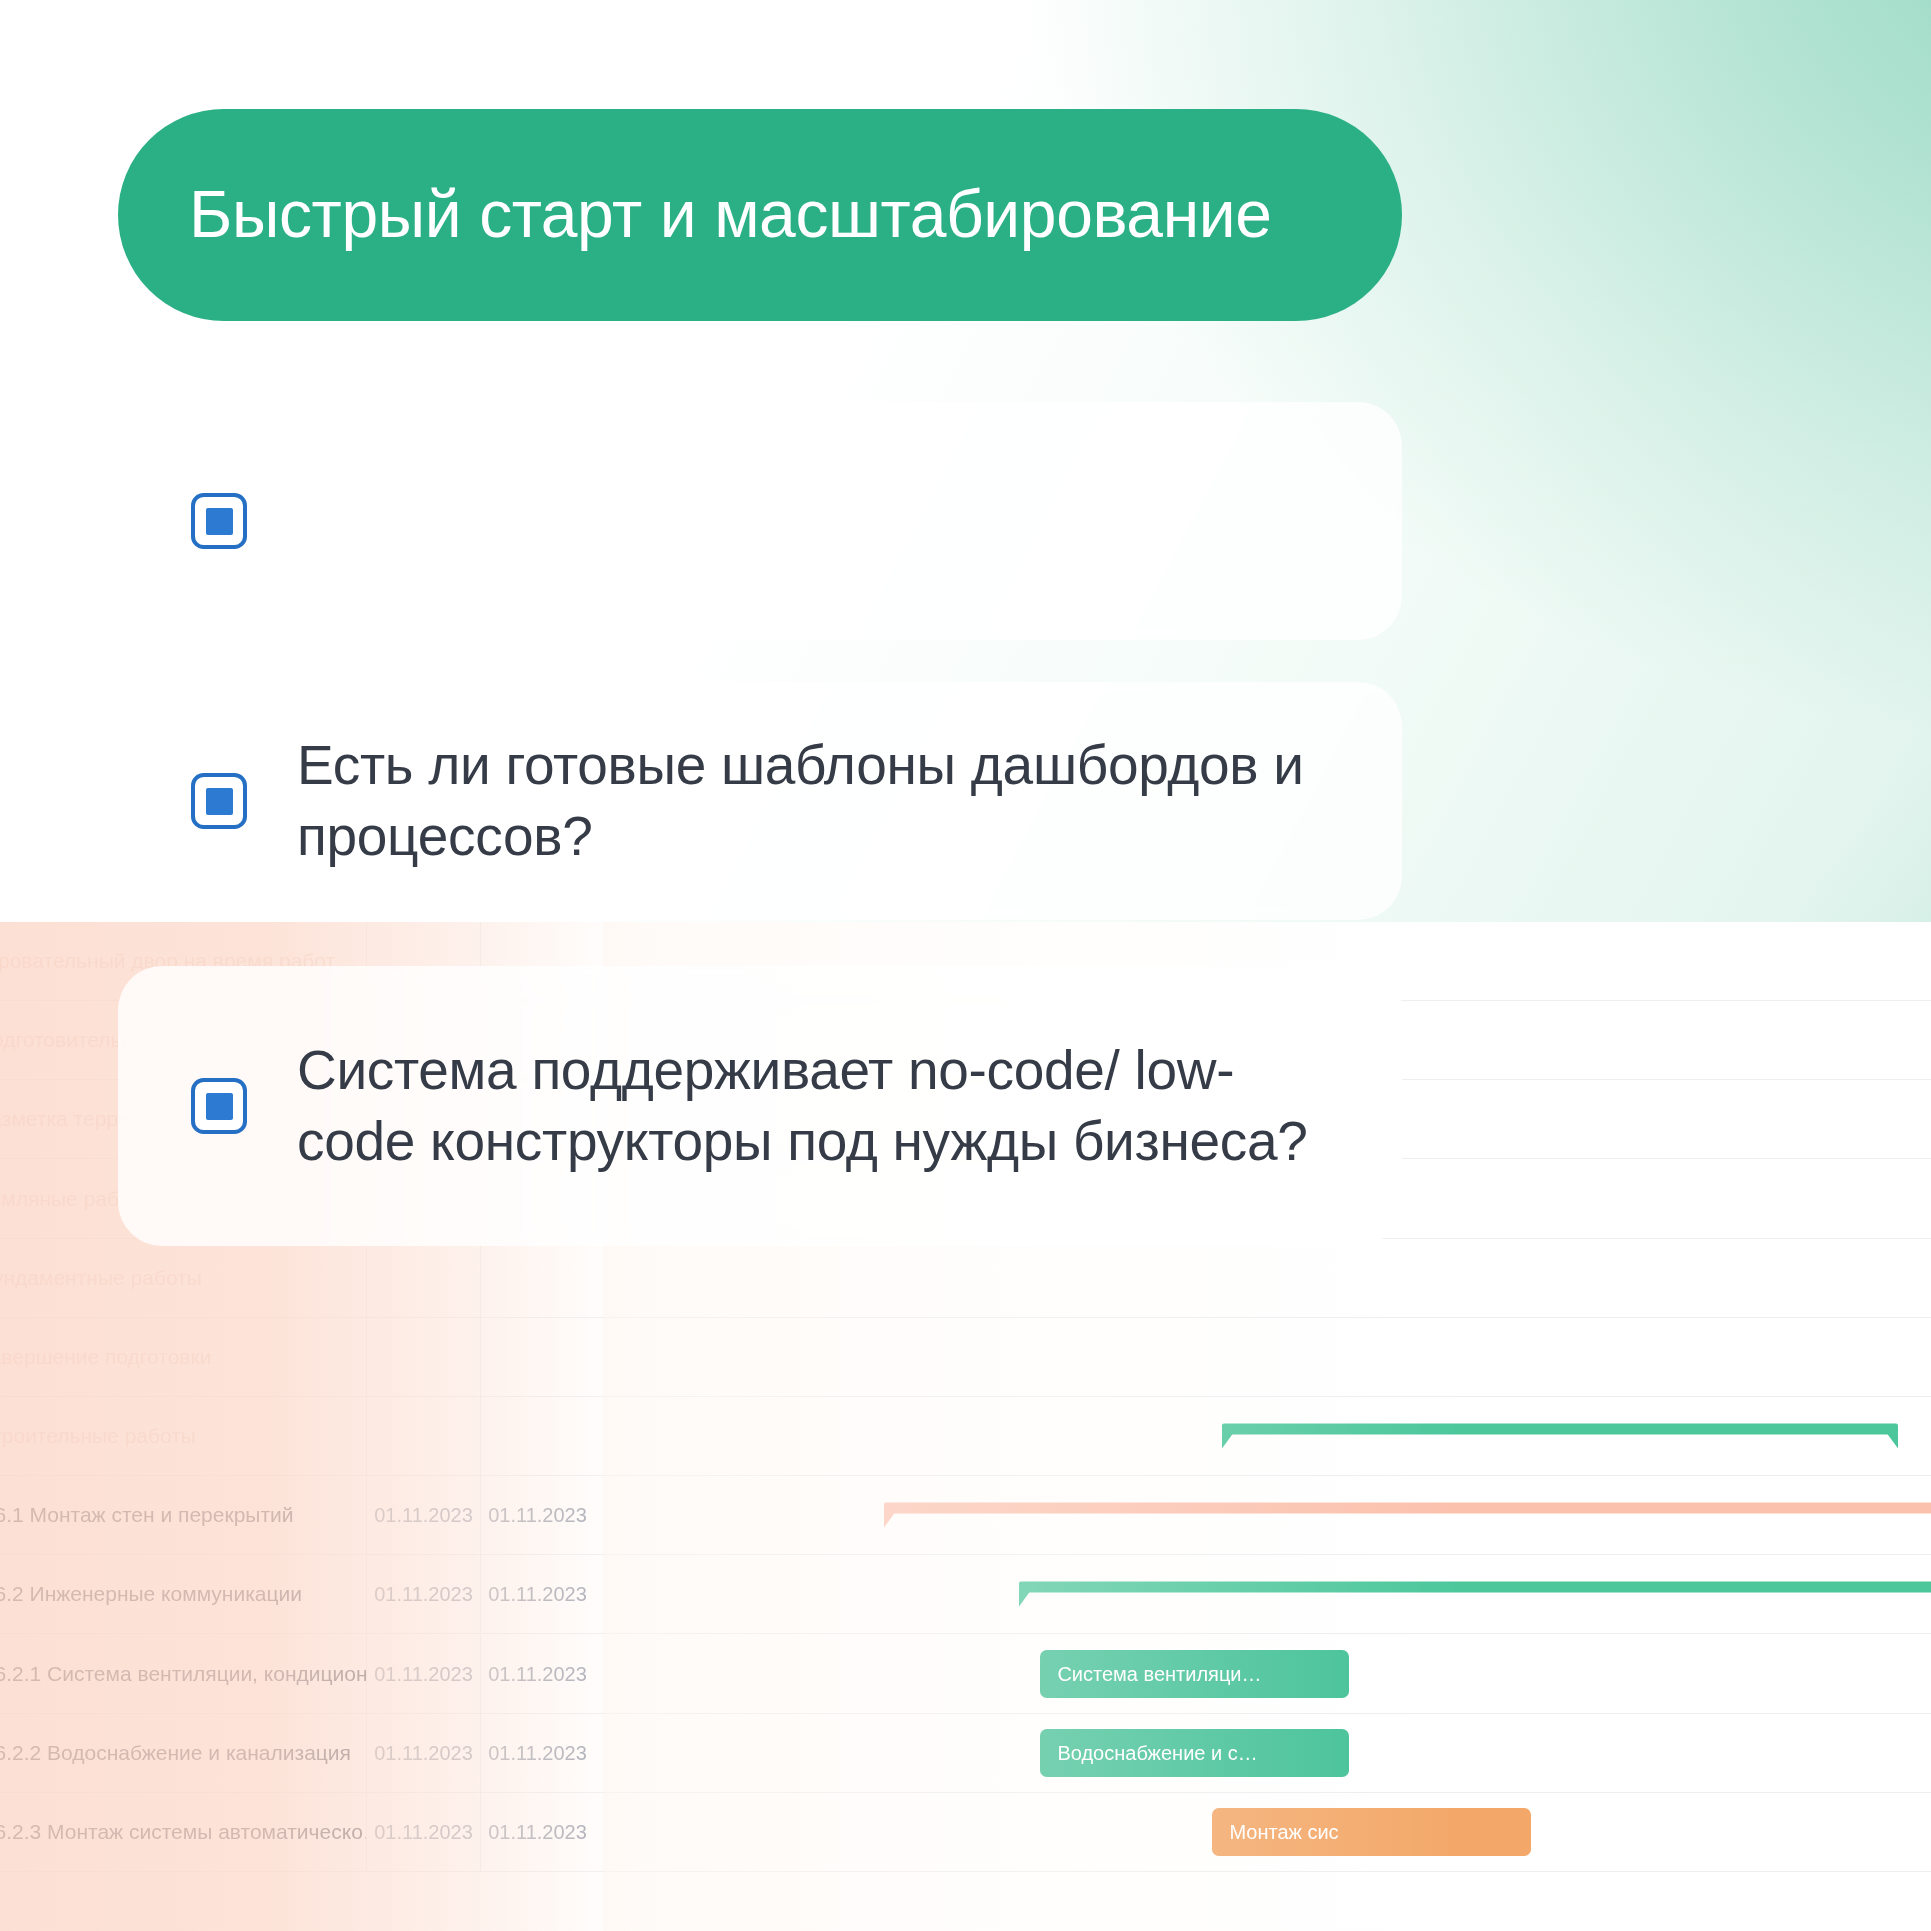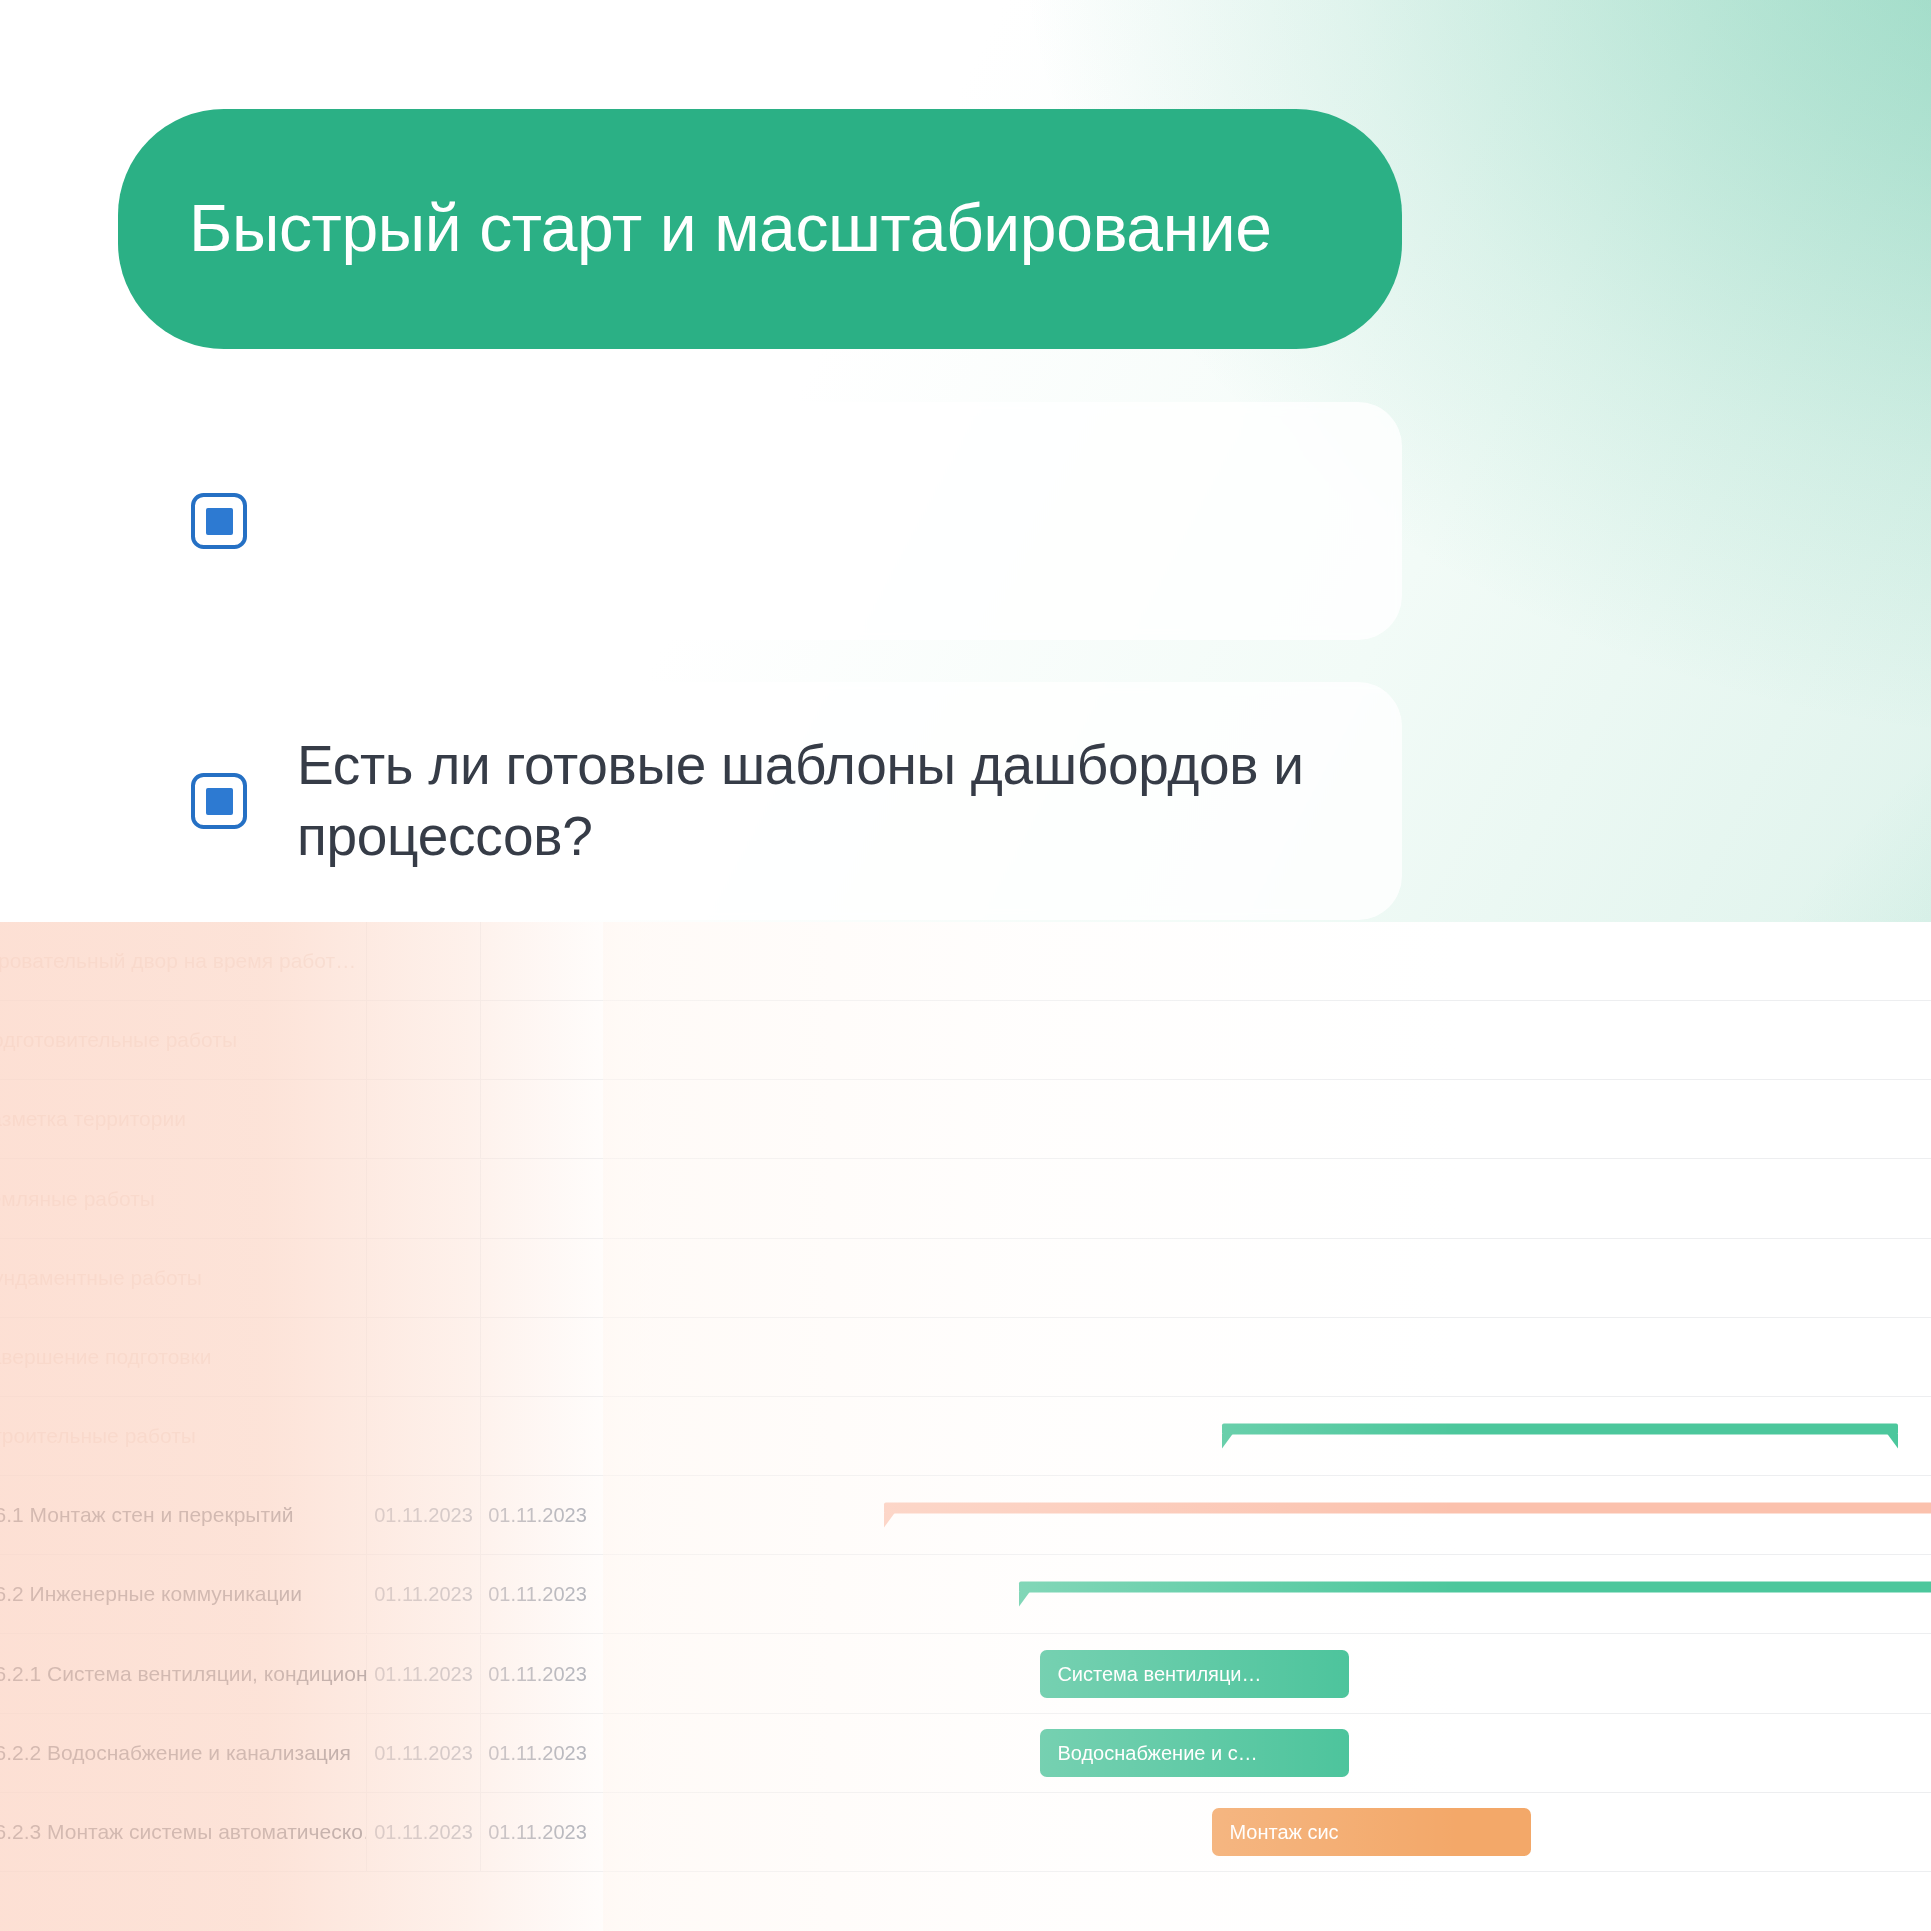--- a/index.html
+++ b/index.html
@@ -140,21 +140,21 @@
   .rb-cap.right { right: 0; border-width: 15.4px 0 0 11.6px; }
 
   
   .fg { position: absolute; inset: 0; z-index: 20; }
 
   .title-pill {
     position: absolute;
     left: 118px;
     top: 109px;
     width: 1284px;
-    height: 240px;
+    height: 212px;
     background: #2bb085;
     border-radius: 106px;
     display: flex;
     align-items: center;
     padding: 0 71px;
   }
   .title-pill .t {
     color: #ffffff;
     font-size: 66px;
     font-weight: 400;
@@ -326,16 +326,22 @@
         </span>
     </div>
 
     <div class="card c2">
       <span class="chk">
           <i></i>
         </span>
       <div class="q">Есть ли готовые шаблоны дашбордов и процессов?</div>
     </div>
 
+    <div class="card c3">
+      <span class="chk">
+          <i></i>
+        </span>
+      <div class="q">Система поддерживает no-code/ low-code конструкторы под нужды бизнеса?</div>
+    </div>
 
   </div>
 </div>
 
 
 </body></html>

